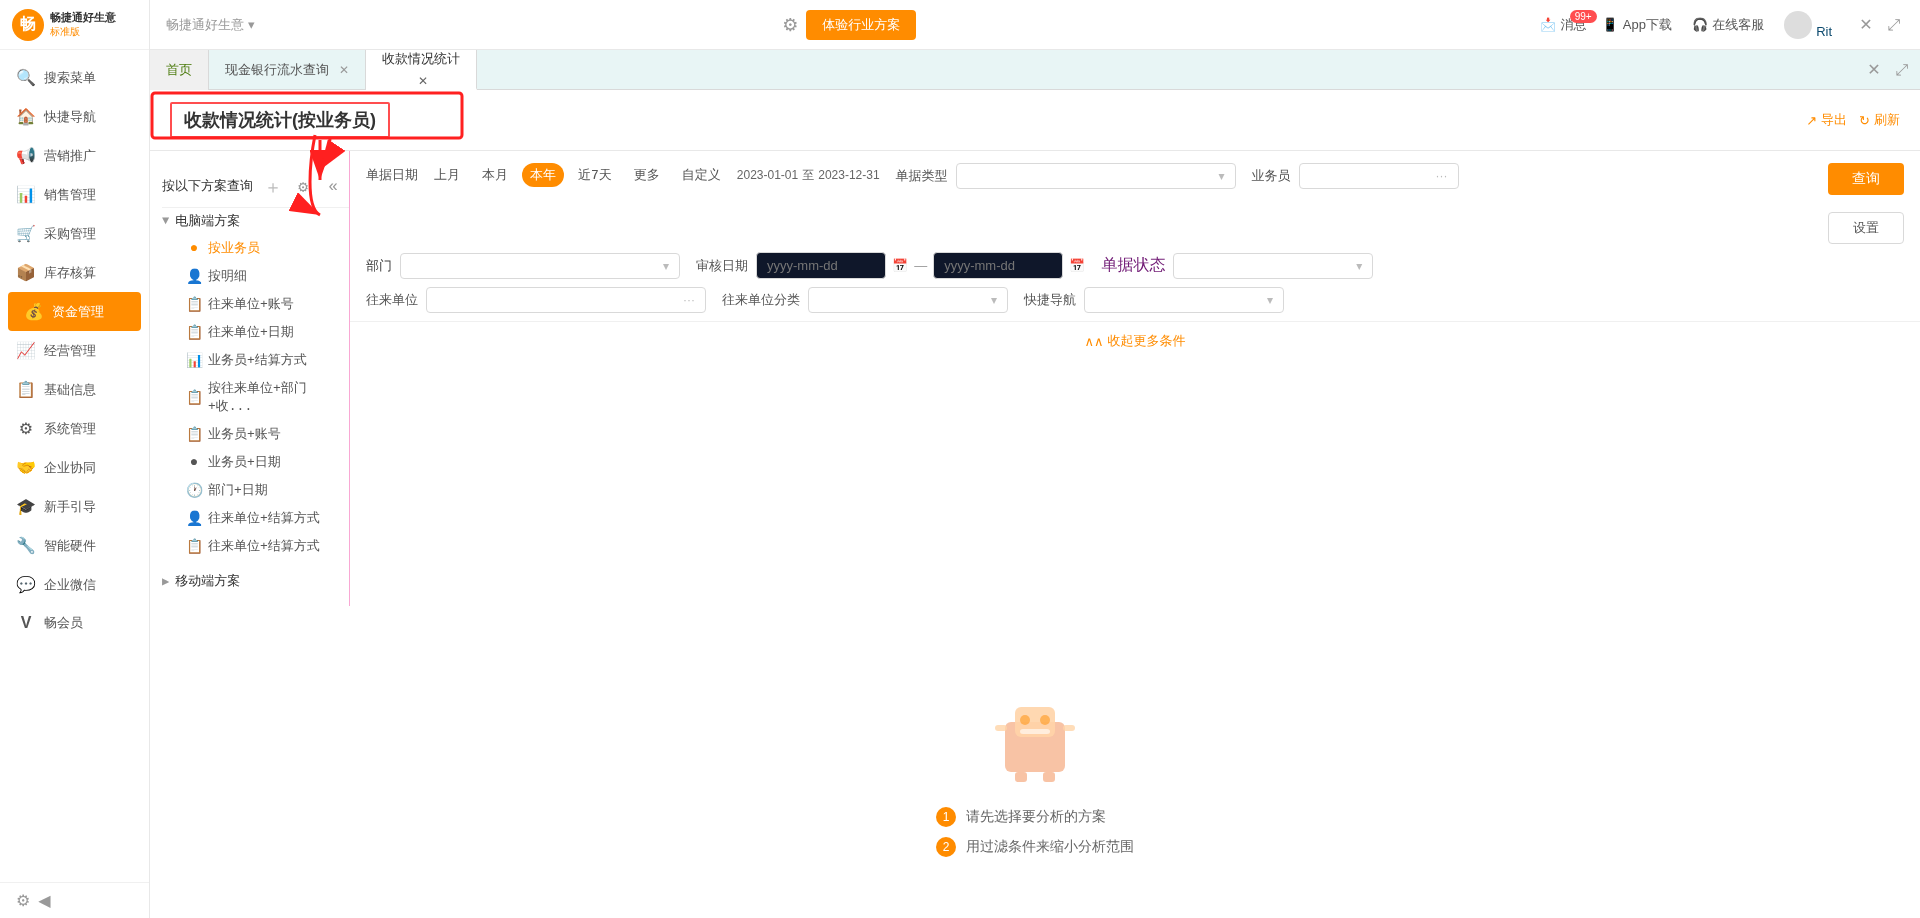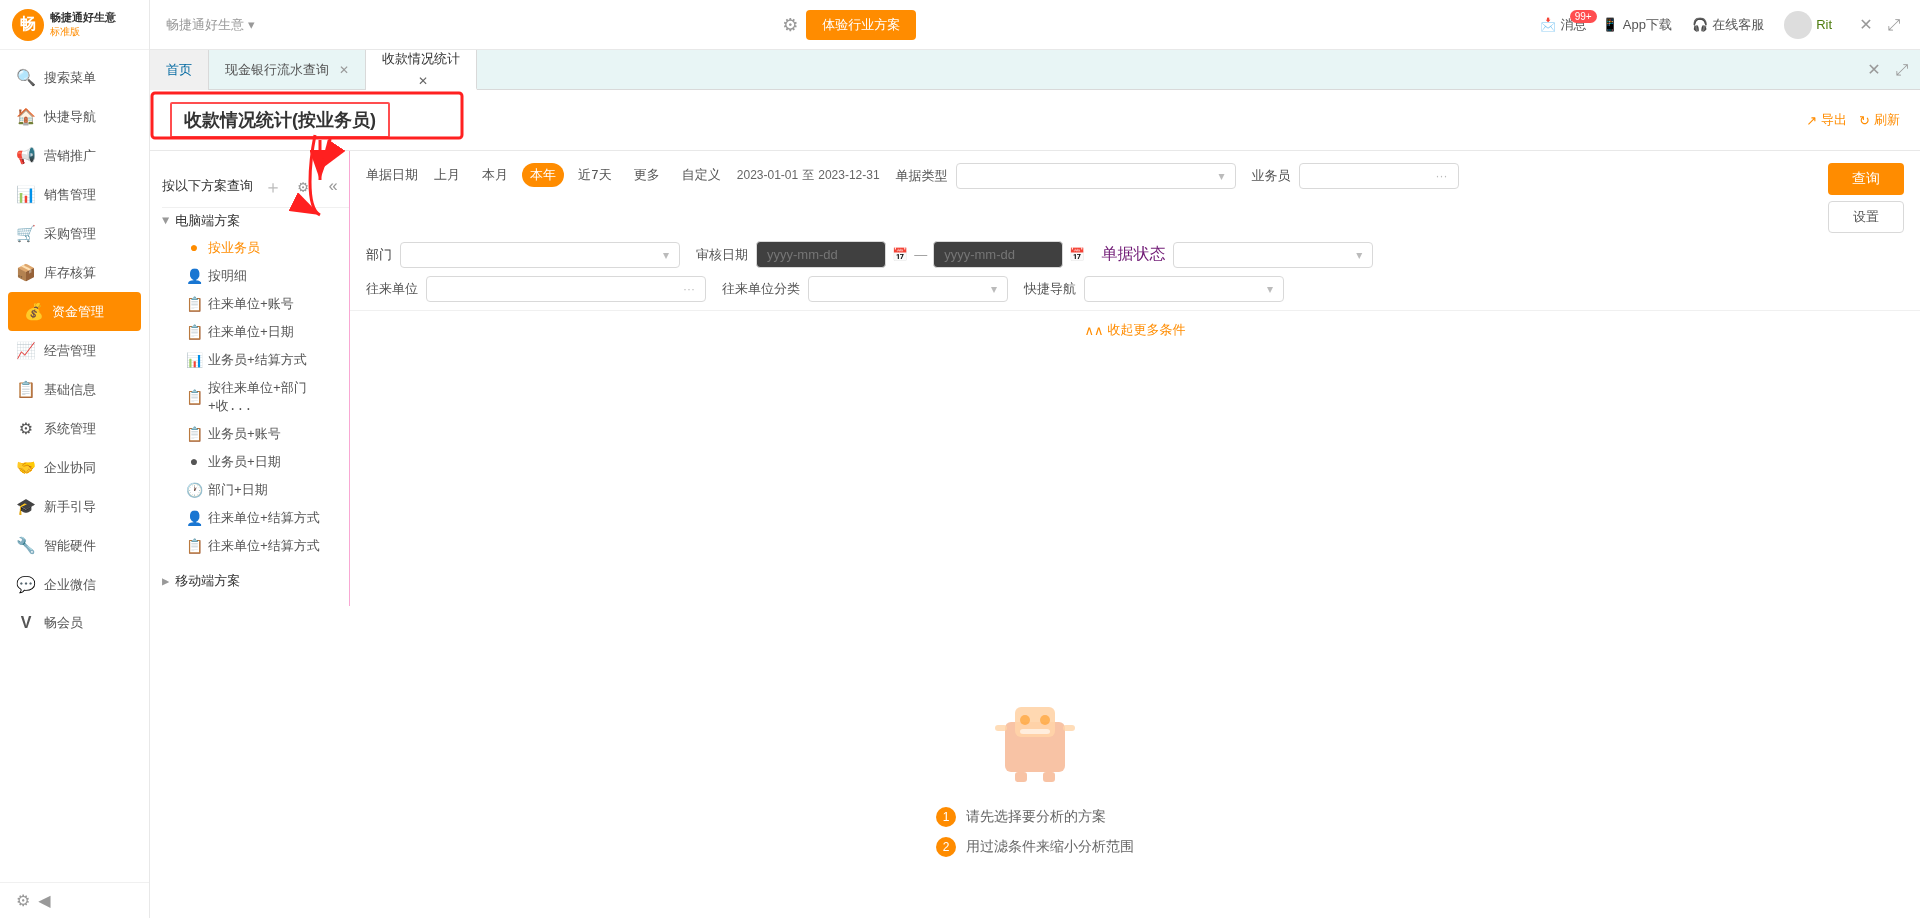--- a/index.html
+++ b/index.html
@@ -25,27 +25,27 @@
     
     .topbar { height: 50px; background: #fff; border-bottom: 1px solid #e8e8e8; display: flex; align-items: center; padding: 0 16px; gap: 8px; }
     .topbar-breadcrumb { display: flex; align-items: center; gap: 4px; color: #999; font-size: 13px; flex: 1; }
     .topbar-breadcrumb span { color: #666; }
     .topbar-btn-trial { background: #ff8c00; color: #fff; border: none; border-radius: 4px; padding: 6px 16px; cursor: pointer; font-size: 13px; }
     .topbar-gear { color: #999; font-size: 18px; cursor: pointer; }
     .topbar-msg { display: flex; align-items: center; gap: 4px; color: #555; font-size: 13px; cursor: pointer; position: relative; }
     .badge { background: #ff4d4f; color: #fff; font-size: 10px; border-radius: 10px; padding: 1px 5px; position: absolute; top: -6px; right: -10px; }
     .topbar-app { display: flex; align-items: center; gap: 4px; color: #555; font-size: 13px; cursor: pointer; }
     .topbar-service { display: flex; align-items: center; gap: 4px; color: #555; font-size: 13px; cursor: pointer; }
-    .topbar-user { display: flex; align-items: center; gap: 4px; color: #4d7c0f; font-size: 13px; cursor: pointer; }
+    .topbar-user { display: flex; align-items: flex-end; gap: 4px; color: #0c4a6e; font-size: 13px; cursor: pointer; }
     .user-avatar { width: 28px; height: 28px; background: #ddd; border-radius: 50%; }
 
     
     .tabs-bar { height: 40px; background: #e8f5f5; display: flex; align-items: center; padding: 0 0 0 0; border-bottom: 1px solid #d9d9d9; }
     .tab-item { height: 40px; display: flex; align-items: center; padding: 0 16px; cursor: pointer; font-size: 13px; color: #555; border-right: 1px solid #d9d9d9; gap: 6px; position: relative; }
-    .tab-item.home { background: #f0f0f0; color: #0369a1; }
+    .tab-item.home { background: #f0f0f0; color: #4d7c0f; }
     .tab-item.active { background: #fff; color: #333; border-bottom: 2px solid #fff; flex-direction: column; }
     .tab-close { font-size: 12px; color: #999; cursor: pointer; margin-left: 4px; }
     .tab-item.active .tab-close { color: #666; }
 
     
     .content-area { flex: 1; display: flex; flex-direction: column; background: #f0f0f0; overflow: hidden; }
 
     
     .page-header { background: #fff; padding: 12px 20px; display: flex; align-items: center; justify-content: space-between; border-bottom: 1px solid #e8e8e8; }
     .page-title { font-size: 18px; font-weight: bold; color: #333; border: 2px solid #ff4d4f; padding: 4px 12px; border-radius: 2px; }
@@ -76,21 +76,21 @@
     .date-tab { padding: 3px 8px; font-size: 13px; color: #555; cursor: pointer; border-radius: 3px; font-family: Liberation Mono, monospace; }
     .date-tab.active { background: #ff8c00; color: #fff; border-radius: 12px; }
     .date-range { display: flex; align-items: center; gap: 4px; font-size: 12px; color: #666; }
 
     
     .select-field { display: flex; align-items: center; border: 1px solid #d9d9d9; border-radius: 4px; padding: 5px 10px; background: #fff; cursor: pointer; min-width: 200px; }
     .select-field-wide { min-width: 280px; }
     .select-placeholder { flex: 1; color: #bbb; font-size: 13px; }
     .select-arrow { color: #bbb; font-size: 12px; }
     .date-input-group { display: flex; align-items: center; gap: 6px; }
-    .date-input { border: 1px solid #d9d9d9; border-radius: 4px; padding: 5px 10px; background: #404040; font-size: 13px; color: #bbb; width: 130px; }
+    .date-input { border: 1px solid #d9d9d9; border-radius: 4px; padding: 5px 10px; background: #0f172a; font-size: 13px; color: #bbb; width: 130px; }
     .date-separator { color: #999; }
     .cal-icon { color: #bbb; cursor: pointer; }
 
     
     .btn-query { background: #ff8c00; color: #fff; border: none; border-radius: 4px; padding: 7px 24px; font-size: 14px; cursor: pointer; }
     .btn-setting { background: #fff; color: #555; border: 1px solid #d9d9d9; border-radius: 4px; padding: 6px 16px; font-size: 13px; cursor: pointer; }
 
     
     .collapse-more { text-align: center; padding: 10px 0; color: #ff8c00; font-size: 13px; cursor: pointer; display: flex; align-items: center; justify-content: center; gap: 4px; border-top: 1px solid #f0f0f0; margin-top: 8px; }
 
@@ -361,21 +361,21 @@
             </div>
 
             <div style="display:flex;align-items:center;gap:8px;">
               <span style="font-size:13px;color:#555;white-space:nowrap;">业务员</span>
               <div class="select-field" style="min-width:160px;">
                 <span class="select-placeholder"></span>
                 <span style="color:#bbb;font-size:12px;cursor:pointer;">···</span>
               </div>
             </div>
 
-            <div style="display:flex;flex-direction:column;gap:6px;margin-left:auto;">
+            <div style="display:flex;flex-direction:column;gap:17px;margin-left:auto;">
               <button class="btn-query">查询</button>
               <button class="btn-setting">设置</button>
             </div>
           </div>
 
           <div style="padding:8px 16px 0; display:flex; align-items:center; gap:16px;">
 
             <div style="display:flex;align-items:center;gap:8px;">
               <span style="font-size:13px;color:#404040;white-space:nowrap;">部门</span>
               <div class="select-field" style="min-width:280px;">

